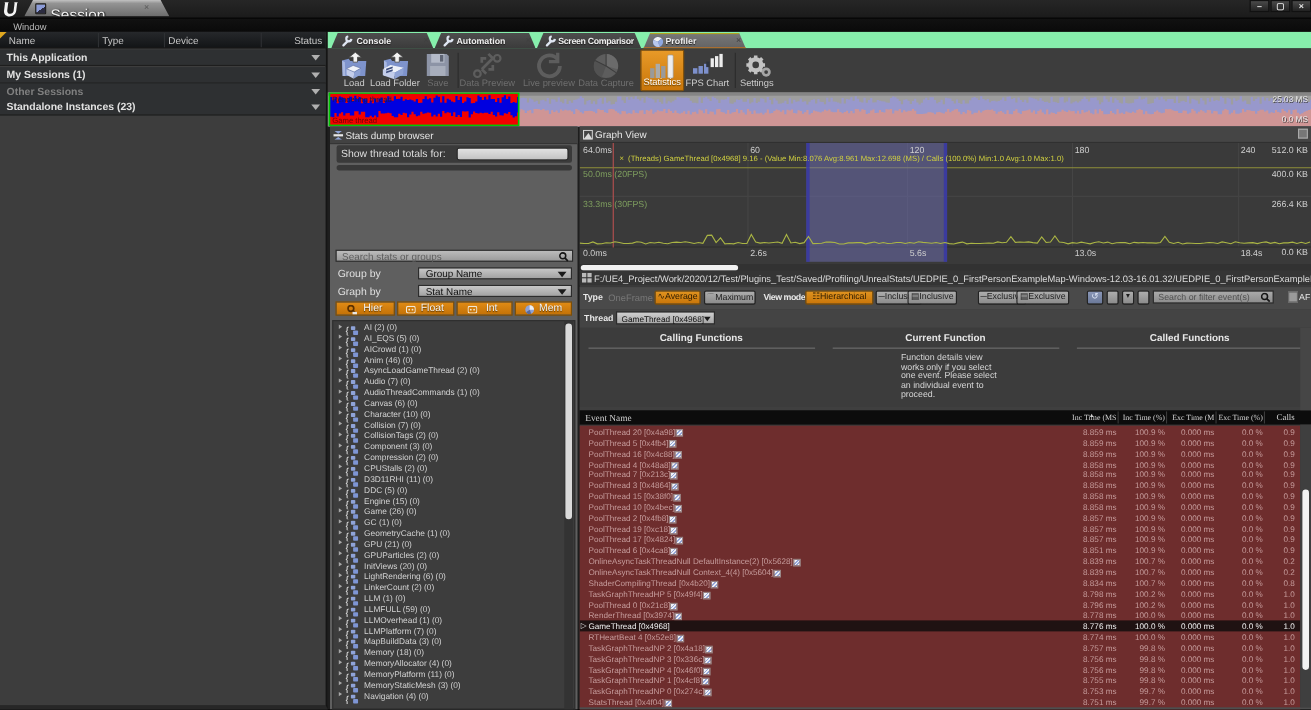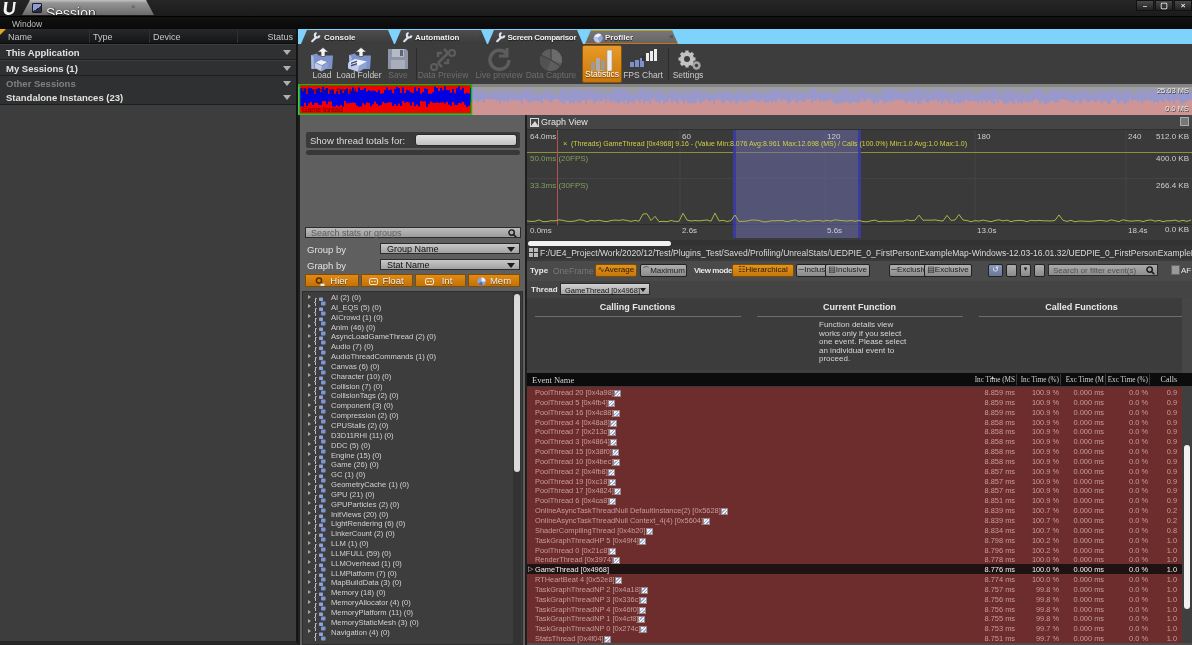--- a/index.html
+++ b/index.html
@@ -20,21 +20,21 @@
 
 #leftpanel { top:29px; left:0; width:298px; height:616px; background:#3d3d3d; border-right:2px solid #151515; border-bottom:4px solid #272727; }
 #lp-header { position:absolute; top:0; left:0; width:296px; height:15px; background:linear-gradient(#26282b,#131517); border-bottom:1px solid #0c0c0c; }
 .lp-coltxt { position:absolute; top:3px; font-size:9px; color:#c6c6c6; }
 .lp-sep { position:absolute; top:1px; width:1px; height:13px; background:#2e3033; }
 #lp-gold { position:absolute; top:0; left:0; width:0; height:0; border-top:6px solid #e0a820; border-right:6px solid transparent; }
 .lp-row { position:absolute; left:0; width:296px; height:15px; background:#2e3032; border-bottom:1px solid #1e1e1e; }
 .lp-row span { position:absolute; left:6px; top:2px; font-size:9.5px; font-weight:bold; color:#e2e2e2; }
 .lp-row .arr { position:absolute; right:5px; top:5px; width:0; height:0; border-left:4px solid transparent; border-right:4px solid transparent; border-top:5px solid #b0b0b0; }
 
-#tabbar { top:29px; left:298px; width:894px; height:15px; background:#7dd3fc; }
+#tabbar { top:29px; left:298px; width:894px; height:15px; background:#86efac; }
 .dtab { position:absolute; top:1px; height:14px; background:linear-gradient(#4d4d4d,#3b3b3b); clip-path:polygon(6px 0, calc(100% - 6px) 0, 100% 14px, 0 14px); }
 .dtab.active { background:linear-gradient(#787878,#636363); }
 .goldtop { position:absolute; top:0; left:6px; right:6px; height:1px; background:#b0a41e; }
 .dtab .dtxt { position:absolute; top:2.5px; font-size:8px; font-weight:bold; white-space:nowrap; color:#efefef; text-shadow:0 1px 1px #1a1a1a; }
 .dtab .dx { position:absolute; top:2px; font-size:8px; color:#3f3f3f; }
 #tab-underline { position:absolute; top:14px; height:1px; background:#c7731c; }
 
 #toolbar { top:44px; left:298px; width:894px; height:40px; background:#3d3d3d; }
 .tbtn { position:absolute; top:1px; height:38px; text-align:center; }
 .tbtn .lbl { position:absolute; bottom:3px; width:100%; font-size:8.5px; white-space:nowrap; color:#cccccc; }
@@ -317,20 +317,28 @@
         <rect x="1.5" y="0.5" width="172" height="29.5" fill="none" stroke="#00c800" stroke-width="1.5"></rect>
         <text x="4" y="9" font-size="7" fill="#181850" font-family="Liberation Sans">Rendering thread</text>
         <text x="4" y="28" font-size="7" fill="#700000" font-family="Liberation Sans">Game thread</text>
         <text x="891.6" y="9.6" font-size="7.5" fill="#3a3a3a" text-anchor="end" font-family="Liberation Sans">25.03 MS</text>
         <text x="891" y="9" font-size="7.5" fill="#ececec" text-anchor="end" font-family="Liberation Sans">25.03 MS</text>
         <text x="891.6" y="27.6" font-size="7.5" fill="#3a3a3a" text-anchor="end" font-family="Liberation Sans">0.0 MS</text>
         <text x="891" y="27" font-size="7.5" fill="#ececec" text-anchor="end" font-family="Liberation Sans">0.0 MS</text>
       </svg></div>
 
 <div class="abs" id="statspanel">
+  <div id="sp-header">
+        <svg style="position:absolute;left:3px;top:4px;" width="9" height="8" viewBox="0 0 9 8">
+          <rect x="0" y="3" width="9" height="2" fill="#e8e8e8"></rect>
+          <path d="M1 0 L8 0 L4.5 2.5 z" fill="#8fa3d8"></path>
+          <path d="M1 8 L8 8 L4.5 5.5 z" fill="#8fa3d8"></path>
+        </svg>
+        <span>Stats dump browser</span>
+      </div>
   <div id="sp-showrow">
         <span>Show thread totals for:</span>
       </div>
   <div id="sp-showinput"></div>
   <div id="sp-pill"></div>
   <div id="sp-search">
         <span>Search stats or groups</span>
     <svg style="position:absolute;right:3px;top:1px;" width="9" height="9" viewBox="0 0 9 9">
           <circle cx="3.6" cy="3.6" r="2.7" fill="none" stroke="#161616" stroke-width="1.4"></circle>
           <line x1="5.7" y1="5.7" x2="8.3" y2="8.3" stroke="#161616" stroke-width="1.6"></line>

